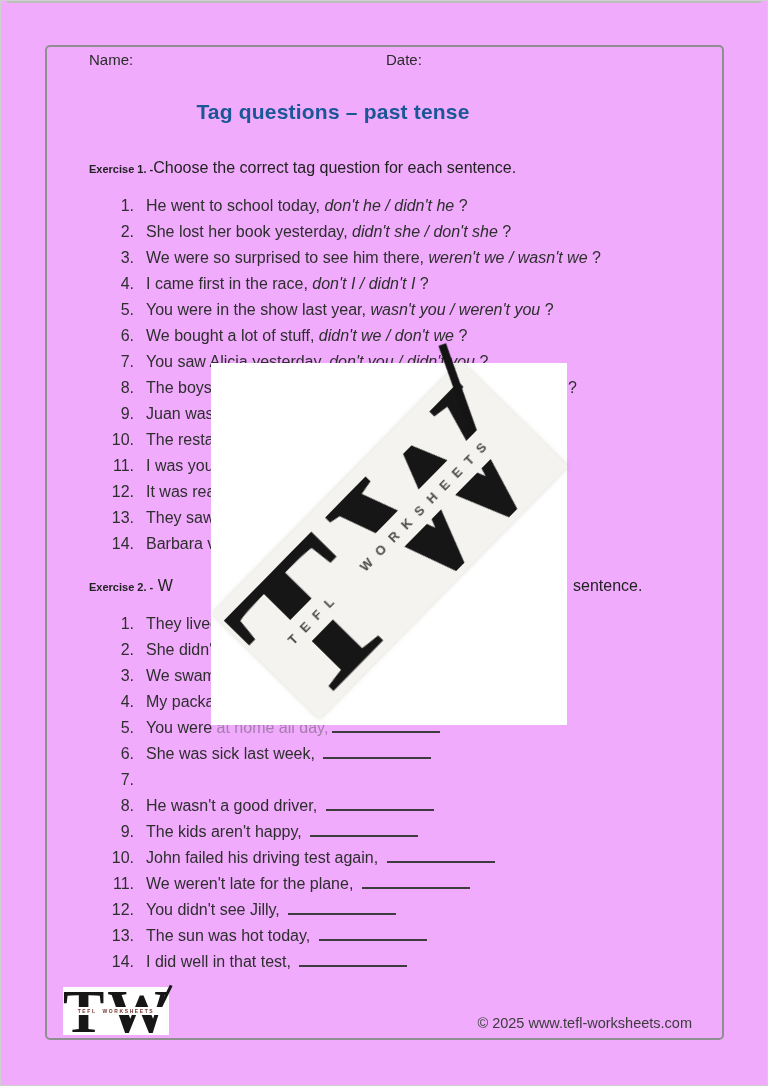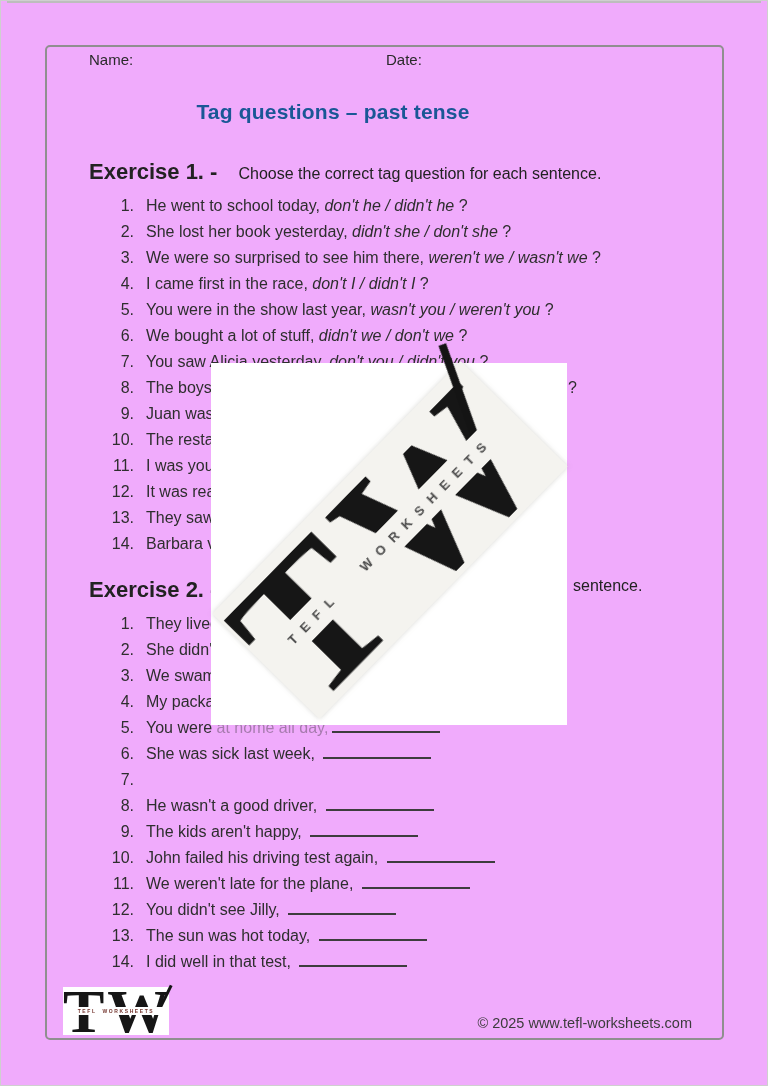--- a/index.html
+++ b/index.html
@@ -16,22 +16,22 @@
   .hdr-label{position:absolute; top:50px; font-size:15px; color:#2a2a2a;}
   .name-label{left:88px;}
   .date-label{left:385px;}
   .title{
     position:absolute; left:45px; top:99px; width:574px; text-align:center;
     font-size:21px; font-weight:bold; color:#1a5796; letter-spacing:.2px;
   }
   .ex-header{position:absolute; left:88px; font-size:16px; color:#222; width:620px;}
   .ex1-header{top:158px;}
   .ex2-header{top:576px;}
-  .ex-header b{font-size:22px;}
-  .ex-header .instr{margin-left:21px;}
+  .ex-header b{font-size:11px;}
+  .ex-header .instr{margin-left:0;}
   .frag-end{position:absolute; left:484px; top:0; font-size:16px;}
   .items{position:absolute; width:640px; font-size:16px; line-height:26px;}
   .ex1-items{left:90px; top:192px;}
   .ex2-items{left:90px; top:610px;}
   .item-row{position:relative; height:26px; white-space:nowrap;}
   .num{position:absolute; left:0; top:0; width:43px; text-align:right;}
   .txt{display:inline-block; padding-left:55px;}
   .txt i{font-style:italic;}
   .faint{color:rgba(46,46,46,0.38);}
   .blank{

